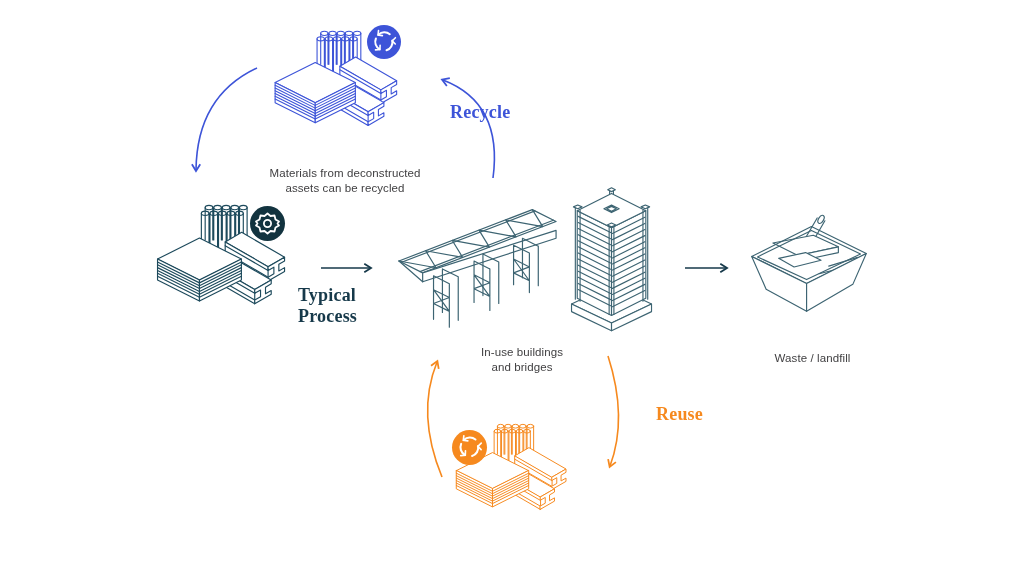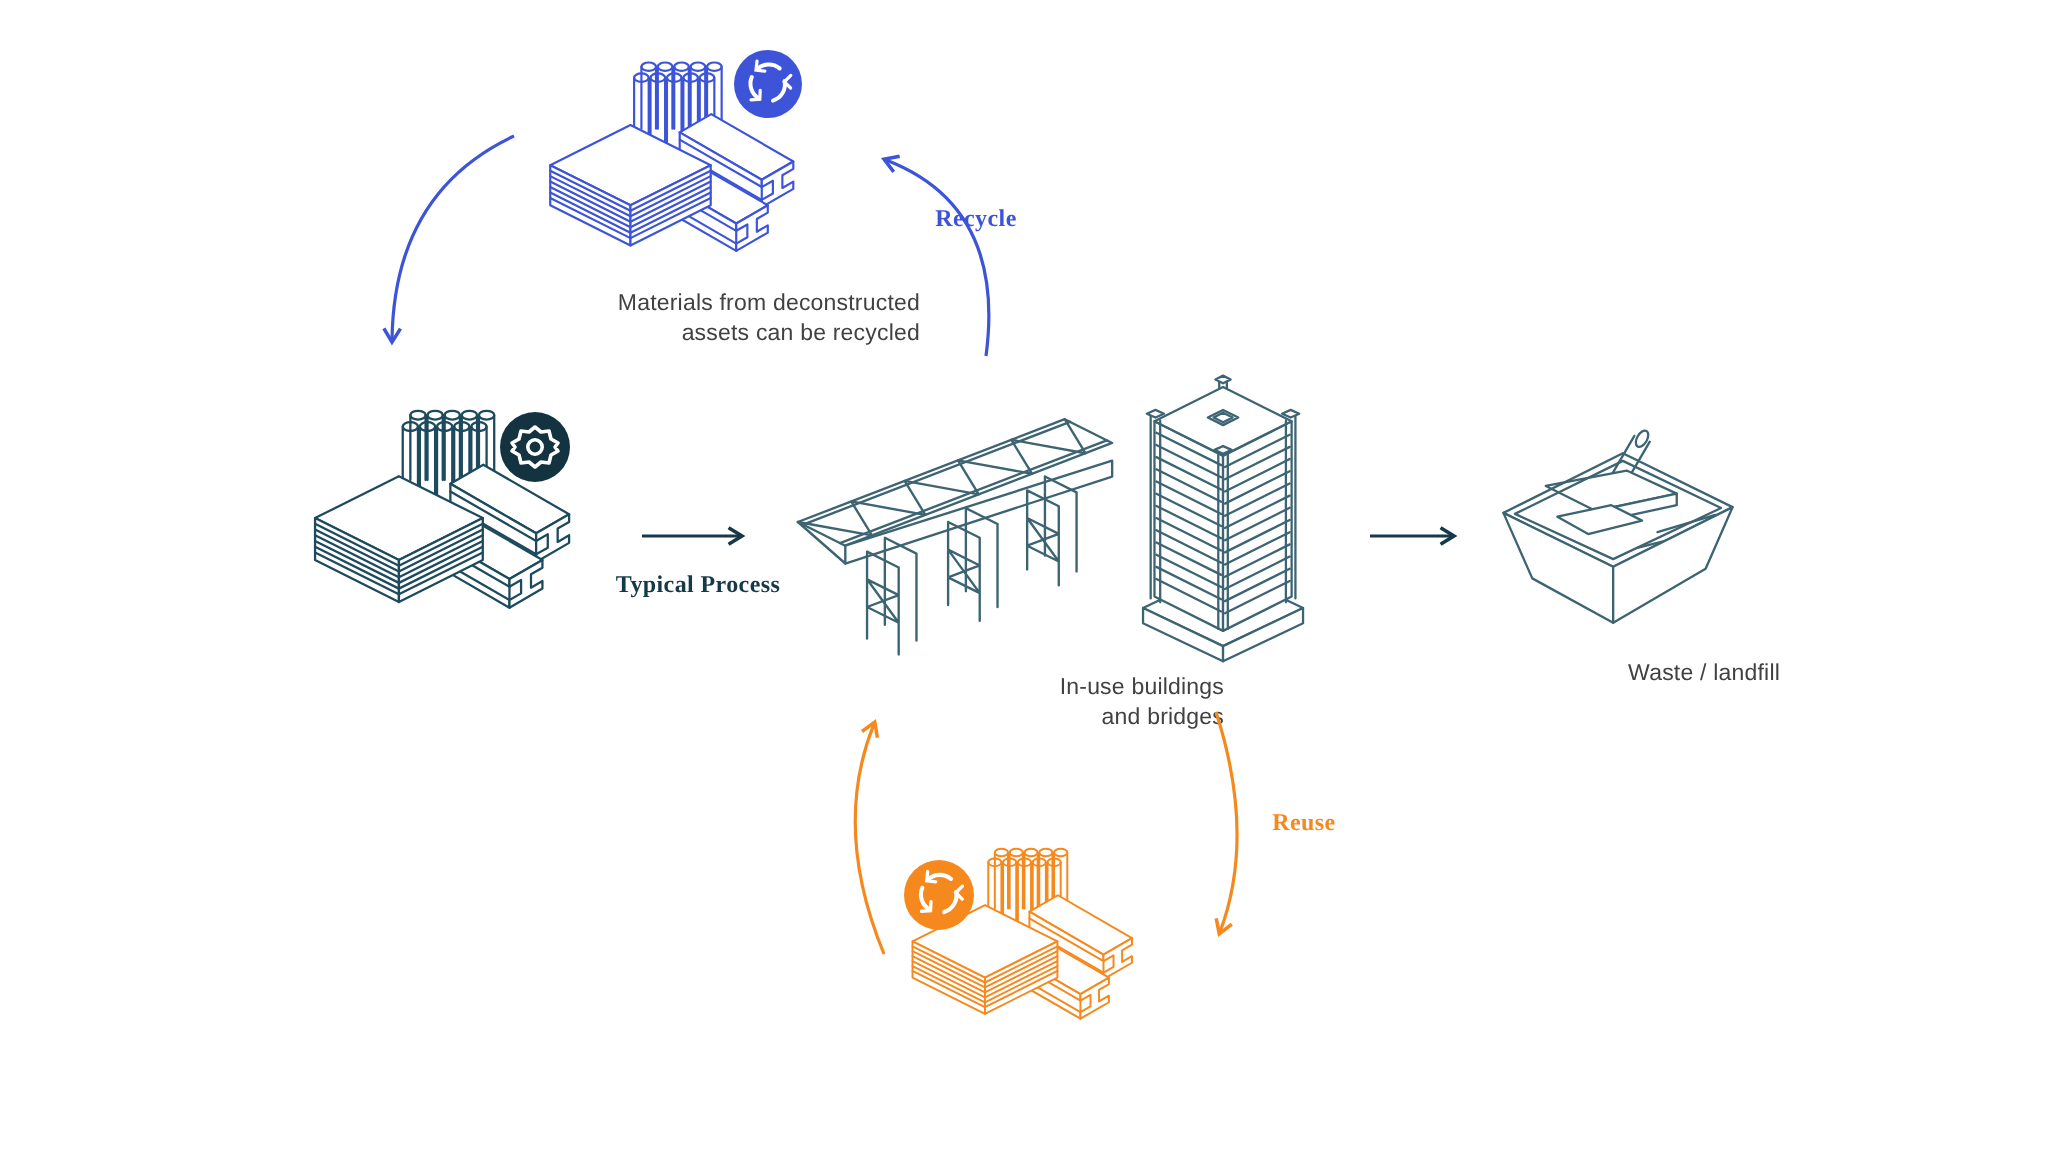--- a/index.html
+++ b/index.html
@@ -4,24 +4,24 @@
 <style>
   :root{
     --c-blue:#3d54d8; --c-orange:#f6891e; --c-teal:#3d6472; --c-teal-dark:#16394a;
     --c-navy-badge:#12333f; --c-caption:#414042; --c-white:#ffffff; --c-background:#ffffff;
   }
   html,body{margin:0;padding:0;}
   body{width:1024px;height:576px;overflow:hidden;background:var(--c-background);
        font-family:"Liberation Sans",sans-serif;}
   .canvas{position:relative;width:1024px;height:576px;background:var(--c-background);}
   .abs{position:absolute;}
-  .caption{color:var(--c-caption);font-size:11.5px;line-height:15px;text-align:right;
-           white-space:pre-line;letter-spacing:.1px;}
-  .flow-label{font-family:"Liberation Serif",serif;font-weight:700;font-size:12px;
-              text-align:center;letter-spacing:.2px;}
+  .caption{color:var(--c-caption);font-size:11.5px;line-height:15px;text-align:center;
+           white-space:pre-line;letter-spacing:.1px;margin-top:21px;}
+  .flow-label{font-family:"Liberation Serif",serif;font-weight:700;font-size:18px;
+              text-align:left;letter-spacing:.2px;}
   .flow-label.blue{color:var(--c-blue);}
   .flow-label.teal{color:var(--c-teal-dark);}
   .flow-label.orange{color:var(--c-orange);}
   .badge{border-radius:50%;display:flex;align-items:center;justify-content:center;z-index:5;}
   .badge.blue{background:var(--c-blue);}
   .badge.navy{background:var(--c-navy-badge);}
   .badge.orange{background:var(--c-orange);}
   .illo{z-index:2;}
   .illo svg{display:block;}
   .art{stroke-width:1.2;fill:none;stroke-linejoin:round;stroke-linecap:round;}
@@ -181,21 +181,21 @@
         <path d="M44,28 L52,24 L60,28 L52,32 Z M47,28 L52,25.5 L57,28 L52,30.5 Z"></path>
         <path d="M14,27 V123 M19,29.5 V125"></path>
           <path class="face" d="M12,26 L16.5,24 L21,26 L16.5,28 Z"></path>
         <path d="M85,29.5 V125 M90,27 V123"></path>
           <path class="face" d="M83,26 L87.5,24 L92,26 L87.5,28 Z"></path>
         <path d="M49.5,46 V139 M54.5,46 V139"></path>
           <path class="face" d="M47.5,45 L52,43 L56.5,45 L52,47 Z"></path>
       </g>
     </svg>
   </div>
-  <div class="abs caption" style="left:432px;top:337px;width:180px">In-use buildings
+  <div class="abs caption" style="left:432px;top:324px;width:180px">In-use buildings
 and bridges</div>
 
   <div class="abs illo teal-art" style="left:744px;top:212px">
     <svg width="130" height="112" viewBox="0 0 135 116">
       <g class="art" stroke="currentColor">
         <path d="M62,30 L76,6 M70,33 L84,9"></path>
           <ellipse cx="80" cy="7.5" rx="4.6" ry="2.6" transform="rotate(-60 80 7.5)"></ellipse>
         <path class="face" d="M30,32 L72,24 L98,36 L56,45 Z"></path>
           <path class="face" d="M56,45 L98,36 L98,42 L56,51 Z"></path>
         <path class="face" d="M36,48 L64,42 L80,50 L52,57 Z"></path>
@@ -218,15 +218,15 @@
       </svg>
   </div>
   <div class="abs badge orange" style="left:452px;top:430px;width:35px;height:35px">
     <svg width="35" height="35" viewBox="0 0 34 34">
         <use href="#recycle-glyph"></use>
       </svg>
   </div>
 
   <div class="abs flow-label blue labels-layer" style="left:450px;top:102px;width:76px">Recycle</div>
   <div class="abs flow-label teal labels-layer" style="left:298px;top:285px;width:102px">Typical Process</div>
-  <div class="abs flow-label orange labels-layer" style="left:620px;top:404px;width:64px">Reuse</div>
+  <div class="abs flow-label orange labels-layer" style="left:656px;top:404px;width:64px">Reuse</div>
 
 </div>
 
 </body></html>

